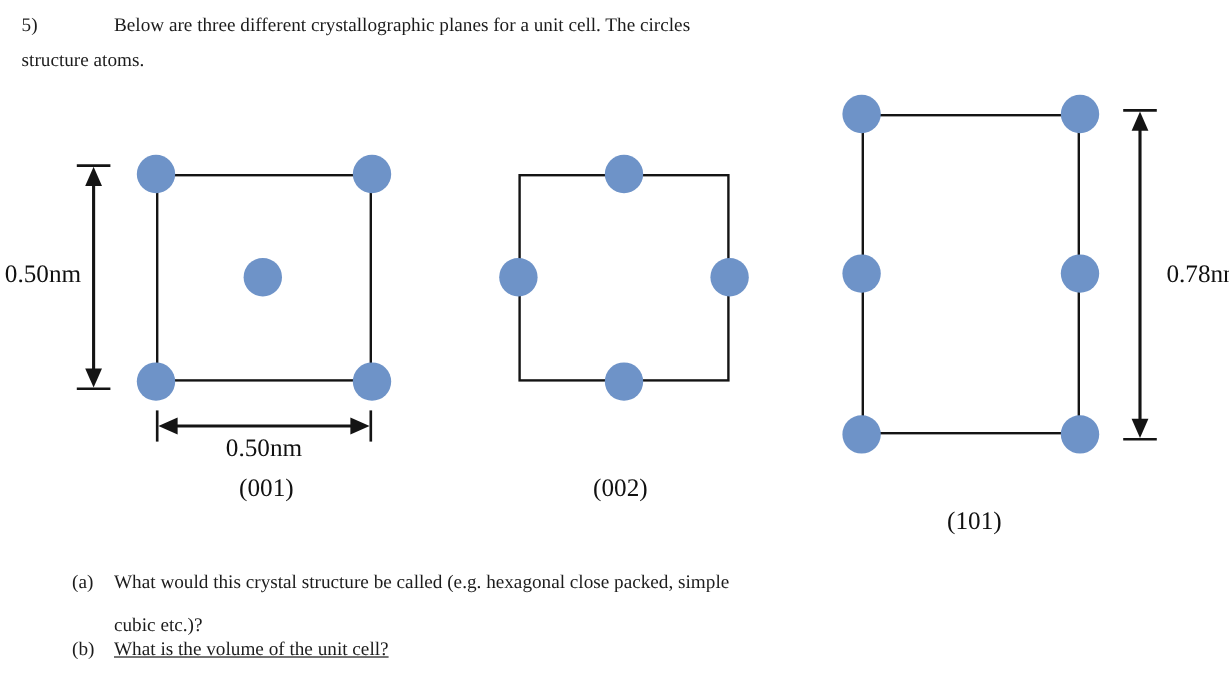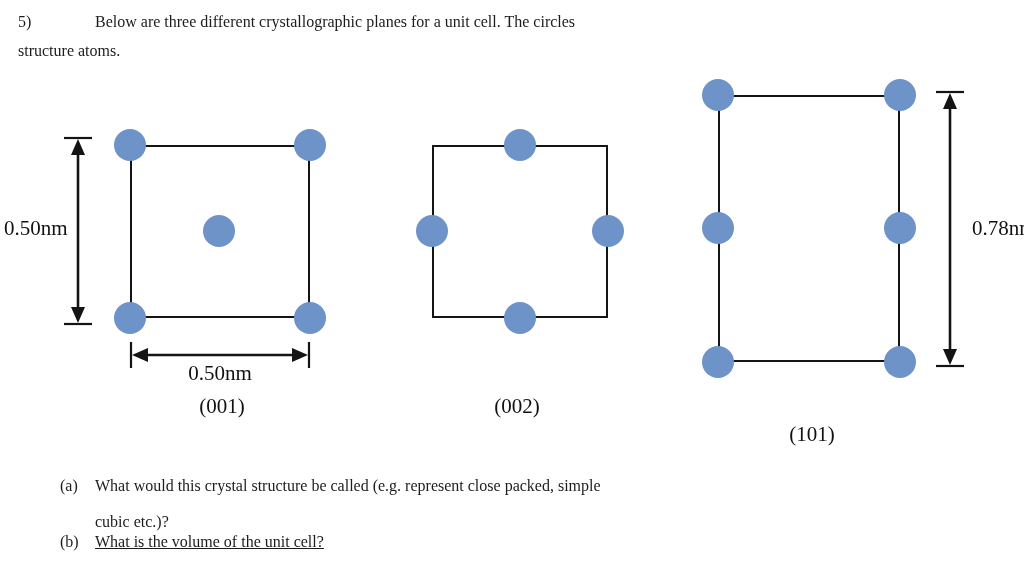--- a/index.html
+++ b/index.html
@@ -113,18 +113,18 @@
 <div class="atom" style="left:702px; top:79px;"></div>
 <div class="atom" style="left:884px; top:79px;"></div>
 <div class="atom" style="left:702px; top:212px;"></div>
 <div class="atom" style="left:884px; top:212px;"></div>
 <div class="atom" style="left:702px; top:346px;"></div>
 <div class="atom" style="left:884px; top:346px;"></div>
 
 <div class="caption" style="left:752px; top:396px;margin-top:26px;">(101)</div>
 
 <div class="abs text" style="left:60px; top:476px;">
-  <span class="marker" style="width:35px;">(a)</span><span>What would this crystal structure be called (e.g. represent close packed, simple</span>
+  <span class="marker" style="width:35px;">(a)</span><span>What would this crystal structure be called (e.g. hexagonal close packed, simple</span>
 </div>
 <div class="abs text" style="left:95px; top:512px;text-align:right;">cubic etc.)?</div>
 <div class="abs text" style="left:60px; top:532px;text-decoration:underline;">
   <span class="marker" style="width:35px;">(b)</span><span>What is the volume of the unit cell?</span>
 </div>
 
 </body></html>

